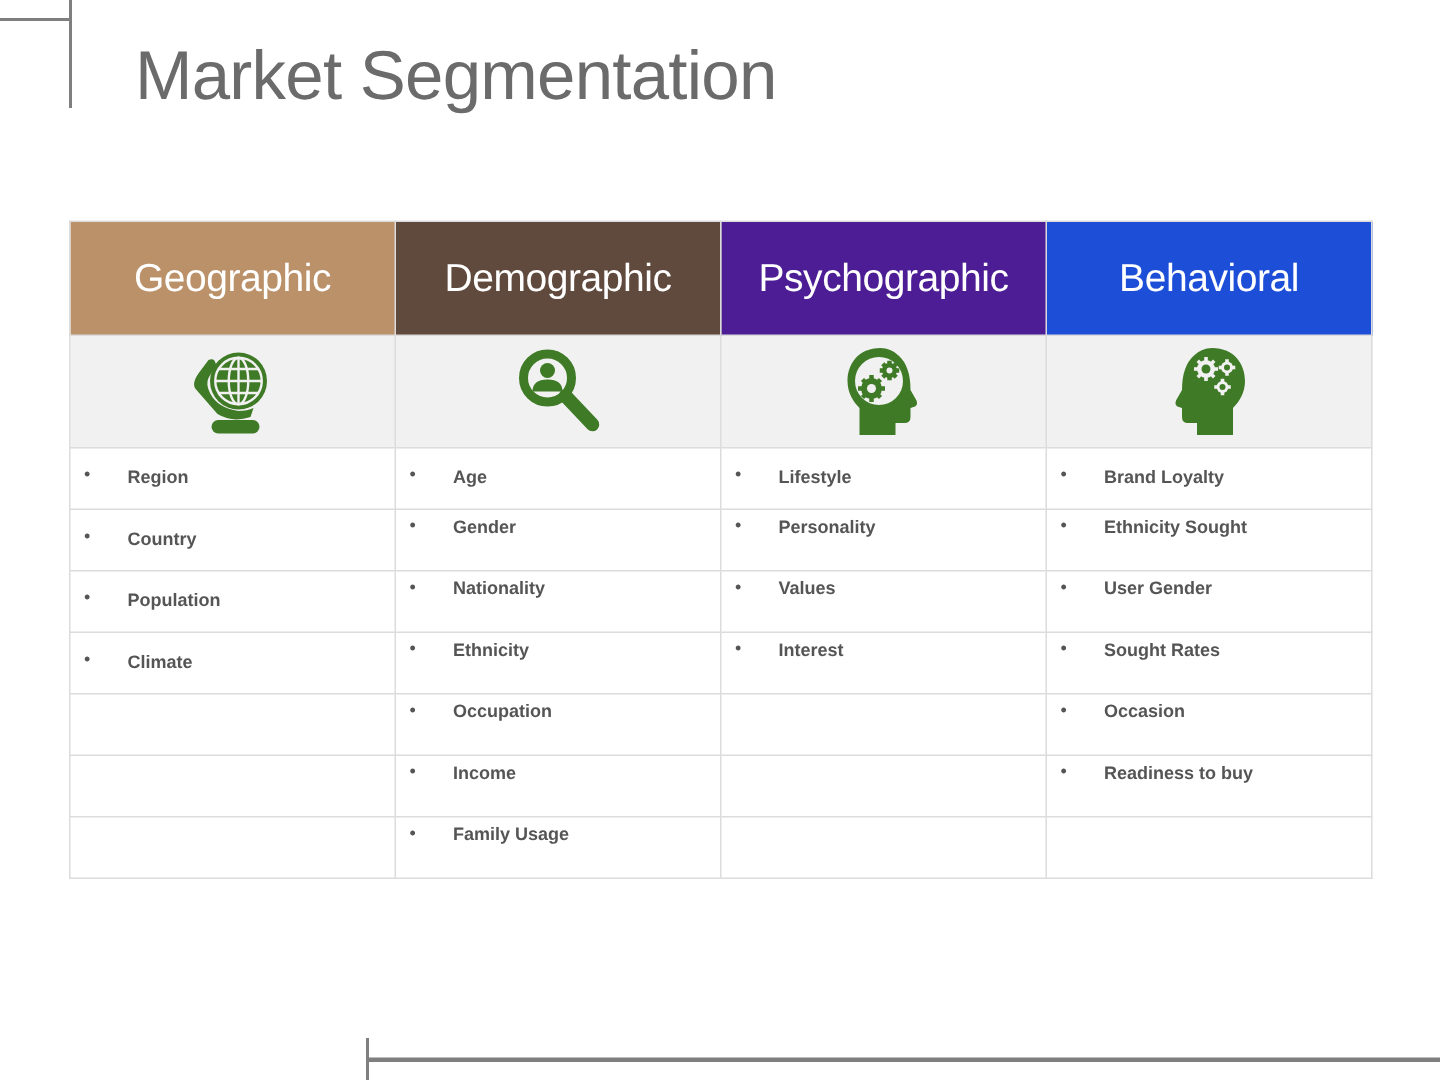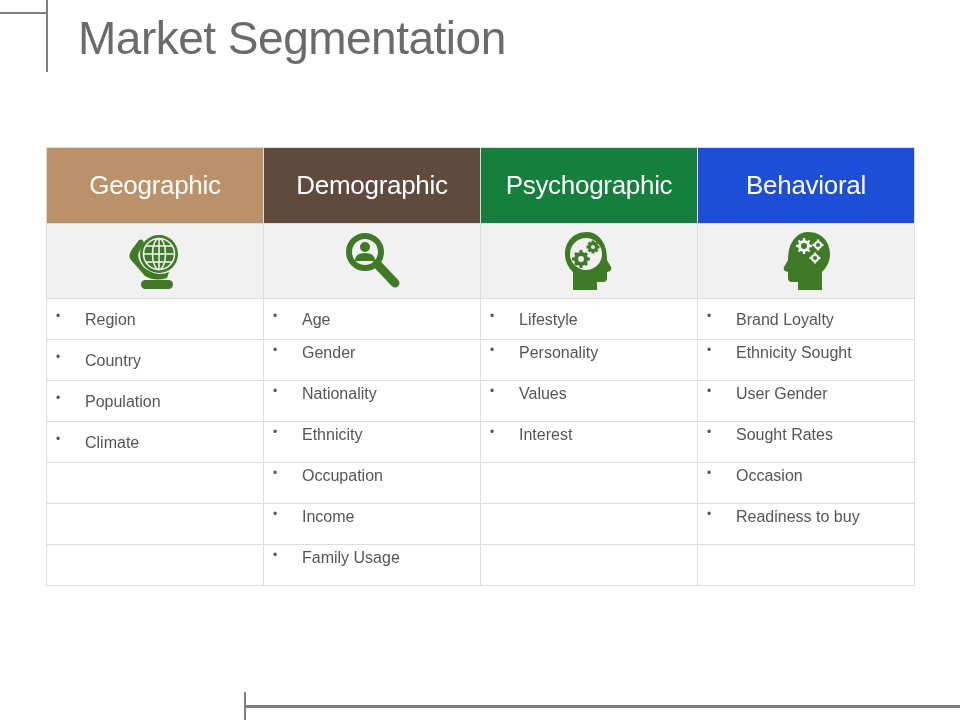--- a/index.html
+++ b/index.html
@@ -5,21 +5,21 @@
   html, body { margin: 0; padding: 0; }
   body {
     width: 960px; height: 720px; position: relative; overflow: hidden;
     background: #ffffff;
     font-family: "Liberation Sans", sans-serif;
   }
   .deco { position: absolute; background: #7f7f7f; }
   .title {
     position: absolute; left: 74px; top: 8px;
     font-size: 46px; color: #6b6b6b; letter-spacing: -0.5px;
-    font-weight: normal; margin: 4px; line-height: 52px;
+    font-weight: normal; margin: 16px; line-height: 52px;
   }
   table.seg {
     position: absolute; left: 46px; top: 147px;
     width: 868px; border-collapse: collapse; table-layout: fixed;
   }
   table.seg td, table.seg th {
     border: 1px solid #dcdcdc; padding: 0;
   }
   table.seg th {
     height: 75px; color: #ffffff; font-weight: normal;
@@ -28,22 +28,23 @@
   tr.icons td {
     height: 74px; background: #f1f1f1; text-align: center; vertical-align: middle;
   }
   tr.icons svg { display: inline-block; vertical-align: middle; }
   tr.item td { height: 40px; vertical-align: top; background: #ffffff; }
   .cell { position: relative; height: 40px; }
   .bullet {
     position: absolute; left: 9px; top: 10px; font-size: 12px; color: #555;
   }
   .label {
-    position: absolute; left: 38px; top: 12px; font-size: 16px; color: #555555;
+    position: absolute; left: 38px; top: 12px; font-size: 12px; color: #555555;
     white-space: nowrap;
+    font-weight: bold;
   }
   .label.high { top: 4px; }
   .bullet.high { top: 3px; }
 </style>
 </head>
 <body>
 
 <div class="deco" style="left:0;top:12px;width:46px;height:2px;"></div>
 <div class="deco" style="left:46px;top:0;width:2px;height:72px;"></div>
 <div class="deco" style="left:244px;top:692px;width:2px;height:28px;"></div>
@@ -55,21 +56,21 @@
   <colgroup>
       <col style="width:217px">
       <col style="width:217px">
       <col style="width:217px">
       <col style="width:217px">
     </colgroup>
   <tbody>
       <tr>
     <th style="background:#bb9169">Geographic</th>
     <th style="background:#604a3d">Demographic</th>
-    <th style="background:#15803d">Psychographic</th>
+    <th style="background:#4c1d95">Psychographic</th>
     <th style="background:#1d4ed8">Behavioral</th>
   </tr>
   <tr class="icons">
     <td>
       <svg width="60" height="62" viewBox="0 0 60 62">
         <g fill="#3f7a26">
           <circle cx="34" cy="24" r="19"></circle>
           <path d="M6 30 Q2 26 8 18 L14 10 Q18 8 19 13 L14 22 Q12 26 15 32 Q20 42 34 44 Q40 44 44 42 L42 48 Q30 52 20 46 Z"></path>
           <rect x="16" y="50" width="32" height="9" rx="4.5"></rect>
         </g>

